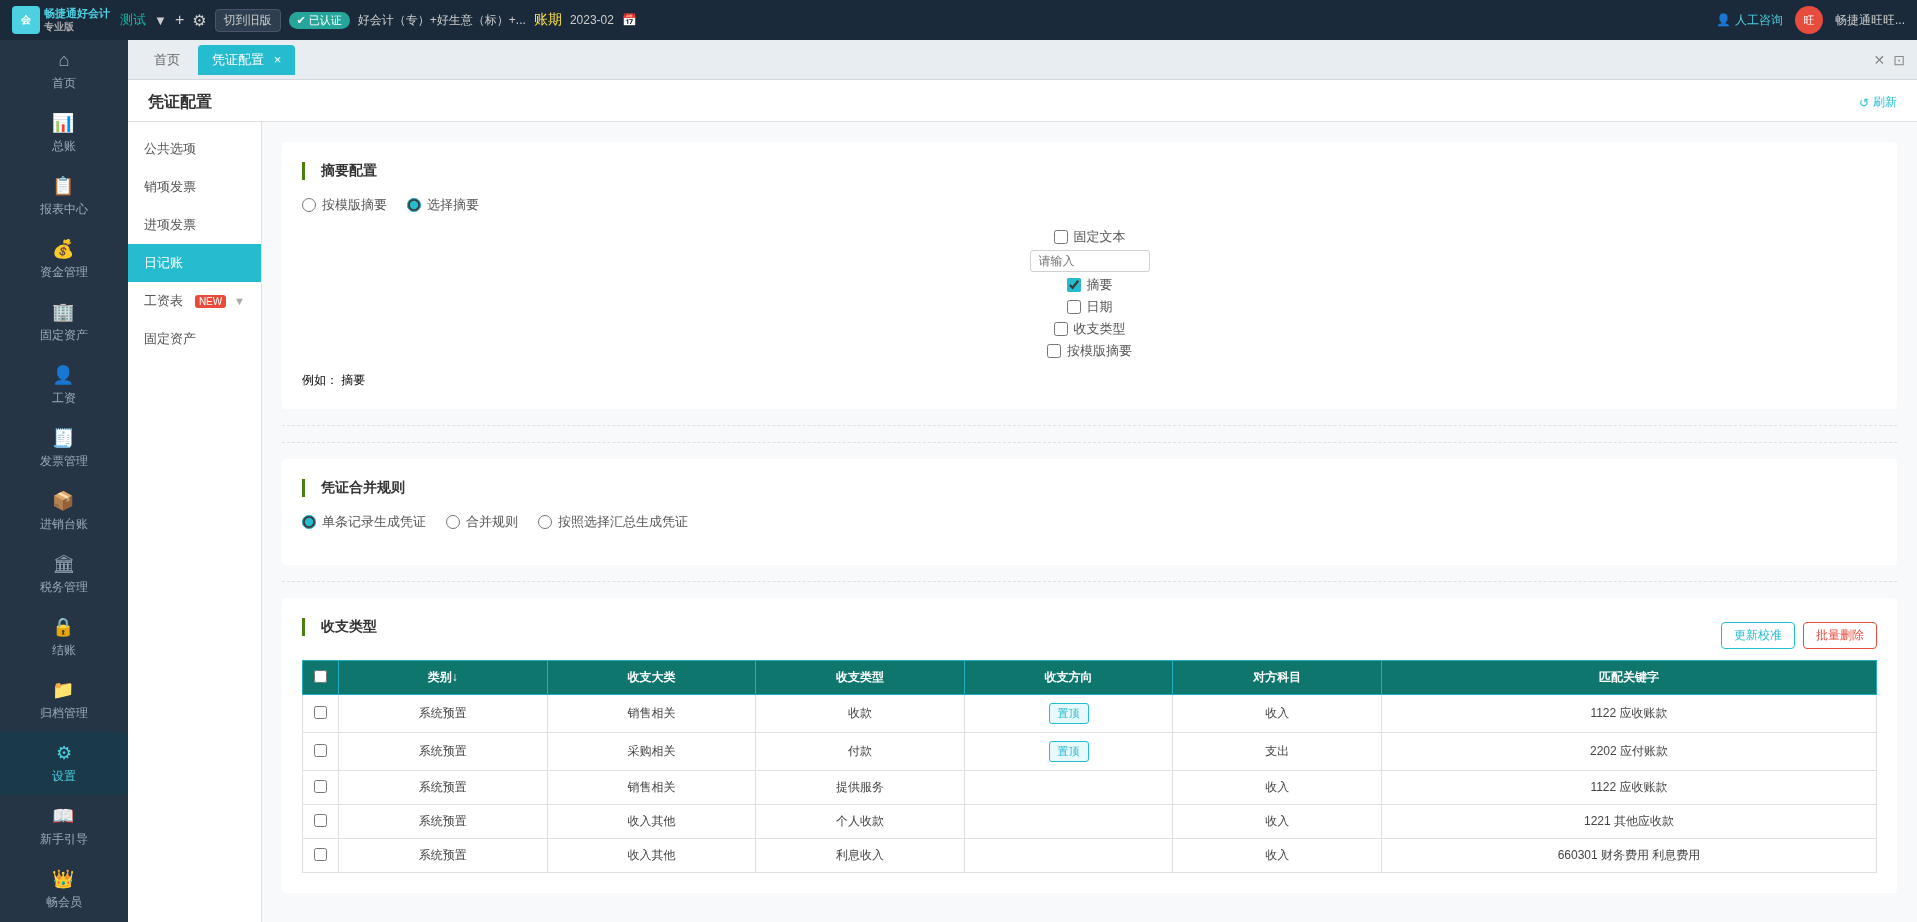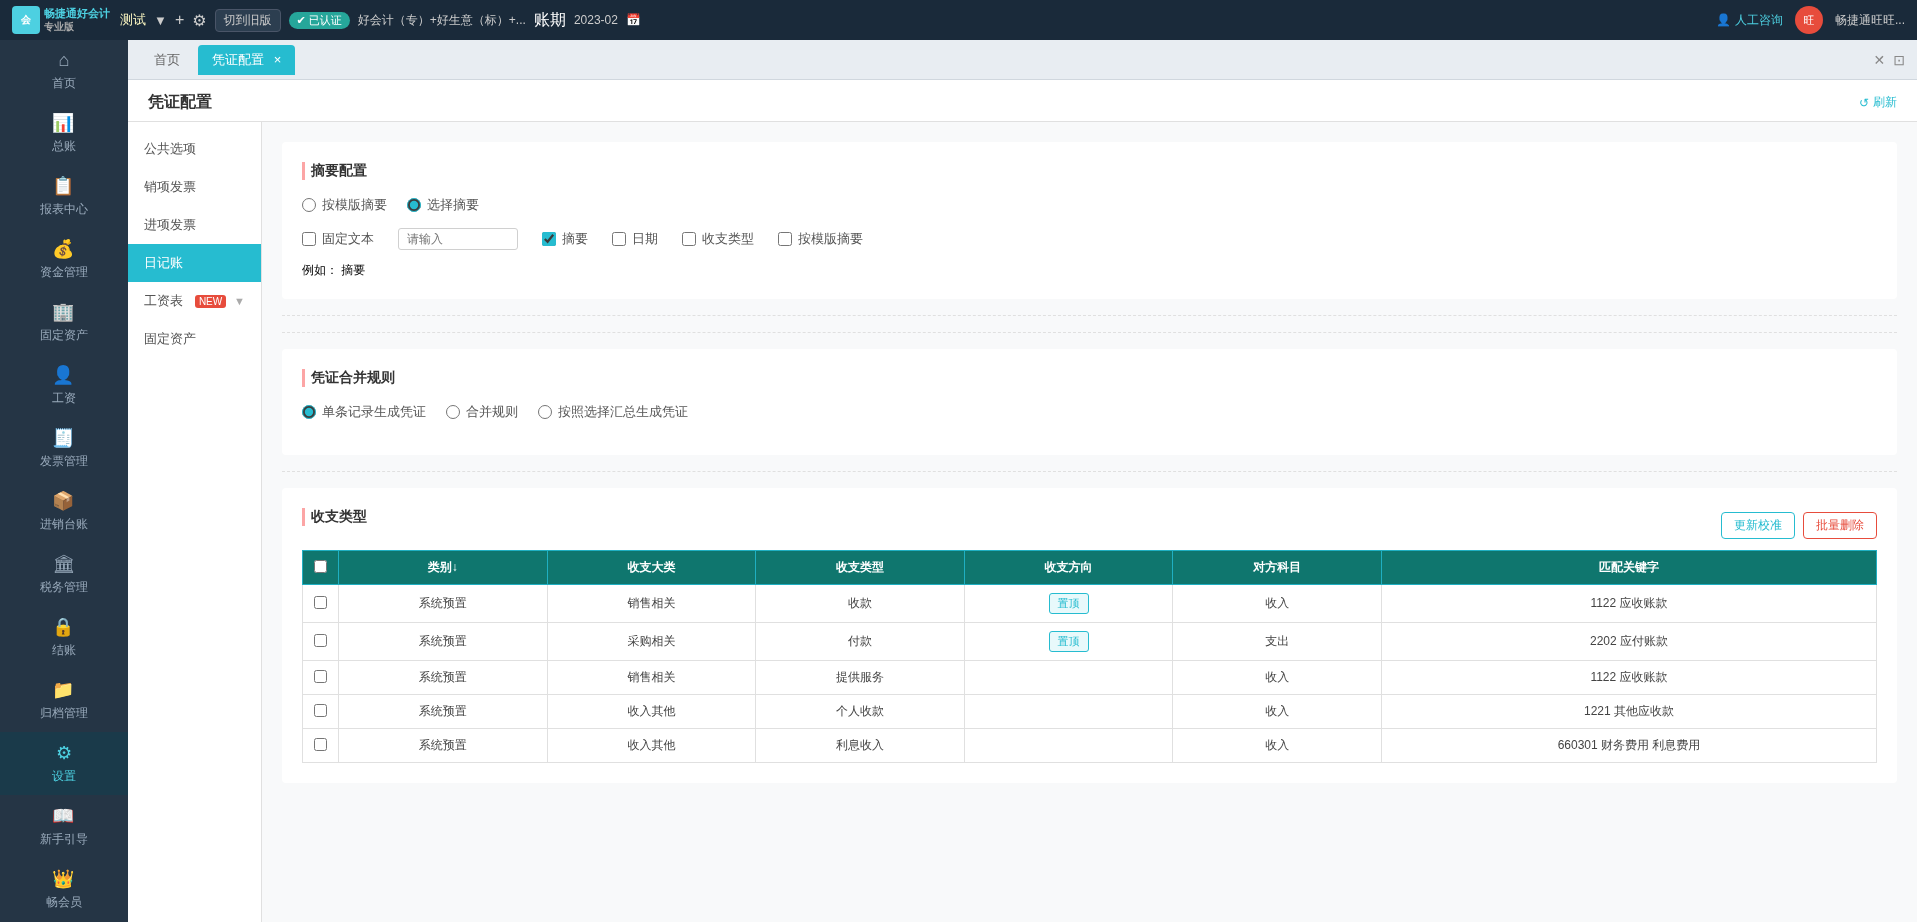--- a/index.html
+++ b/index.html
@@ -35,21 +35,21 @@
       color: white;
       font-size: 10px;
     }
     .top-header-center {
       flex: 1;
       display: flex;
       align-items: center;
       gap: 8px;
     }
     .header-tag {
-      color: #fef9c3;
+      color: #14b8a6;
       font-size: 13px;
     }
     .header-btn-down {
       color: #ccc;
       cursor: pointer;
     }
     .header-icon-btn {
       color: #ccc;
       cursor: pointer;
       font-size: 16px;
@@ -236,22 +236,22 @@
       background: white;
       border-radius: 4px;
       padding: 20px;
       margin-bottom: 16px;
     }
     .section-title {
       font-size: 14px;
       font-weight: bold;
       color: #333;
       margin-bottom: 16px;
-      border-left: 3px solid #fca5a5;
-      padding-left: 6px;
+      border-left: 3px solid #4d7c0f;
+      padding-left: 16px;
     }
 
     
     .radio-group {
       display: flex;
       gap: 20px;
       align-items: center;
       margin-bottom: 14px;
     }
     .radio-label {
@@ -264,23 +264,24 @@
     .radio-input {
       accent-color: #26bcd0;
       width: 14px;
       height: 14px;
     }
 
     
     .checkbox-row {
       display: flex;
       align-items: center;
-      gap: 24px;
+      gap: 4px;
       flex-wrap: wrap;
       margin-bottom: 12px;
+      flex-direction: column;
     }
     .checkbox-label {
       display: flex;
       align-items: center;
       gap: 6px;
       color: #555;
       cursor: pointer;
     }
     .checkbox-input {
       accent-color: #26bcd0;
@@ -370,21 +371,21 @@
     </div>
   </div>
   <div class="top-header-center">
     <span class="header-tag">测试</span>
     <span class="header-btn-down">▼</span>
     <span class="header-icon-btn">+</span>
     <span class="header-icon-btn">⚙</span>
     <button class="switch-btn">切到旧版</button>
     <span class="status-badge">✔ <span>已认证</span></span>
     <span style="color:#ccc;font-size:12px;">好会计（专）+好生意（标）+...</span>
-    <span style="color:#ffffff;font-size:16px;">账期</span>
+    <span style="color:#fde047;font-size:14px;">账期</span>
     <span style="color:#ccc;font-size:12px;">2023-02</span>
     <span style="color:#aaa;font-size:12px;cursor:pointer;">📅</span>
   </div>
   <div class="top-right">
     <span class="consult-btn">👤 <span>人工咨询</span></span>
     <div class="user-avatar">旺</div>
     <span class="user-name">畅捷通旺旺...</span>
   </div>
 </div>
 

